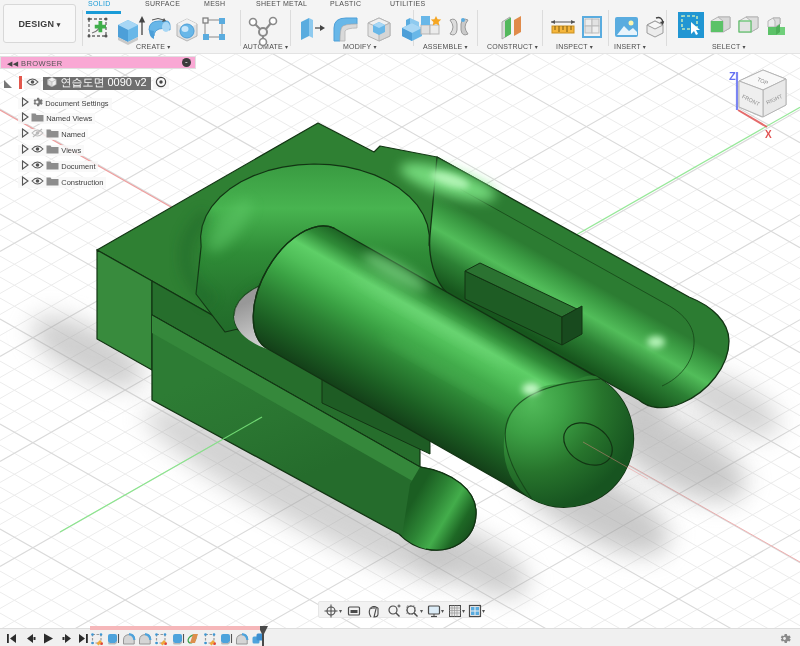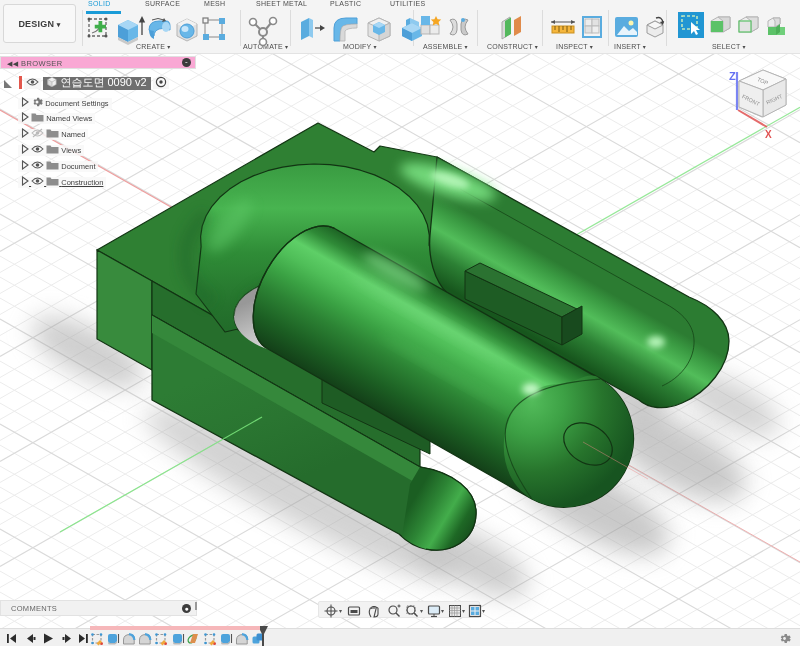--- a/index.html
+++ b/index.html
@@ -373,34 +373,29 @@
             <path d="M0.5,1.5 h4 l1,1.5 h7 v6.5 h-12 z" fill="#8d8d8d"></path>
           </svg> <span style="color:#3f3f3f;">Views</span></span></div>
 <div class="brow" style="left:18px;top:104px;"><span style="background:rgba(248,248,248,.85);padding:1px 3px;"><svg width="8" height="10" viewBox="0 0 8 10" style="vertical-align:-1px;">
             <path d="M1.5,1 L7,5 L1.5,9 Z" fill="none" stroke="#555" stroke-width="1.1"></path>
           </svg> <svg width="13" height="10" viewBox="0 0 13 10" style="vertical-align:-1px;">
             <path d="M1,5 Q6.5,-1 12,5 Q6.5,11 1,5 Z" fill="none" stroke="#555" stroke-width="1.1"></path>
             <circle cx="6.5" cy="5" r="1.8" fill="#555"></circle>
           </svg> <svg width="13" height="10" viewBox="0 0 13 10" style="vertical-align:-1px;">
             <path d="M0.5,1.5 h4 l1,1.5 h7 v6.5 h-12 z" fill="#8d8d8d"></path>
           </svg> <span style="color:#3f3f3f;">Document</span></span></div>
-<div class="brow" style="left:18px;top:120px;"><span style="background:rgba(248,248,248,.85);padding:1px 3px;text-decoration:underline;"><svg width="8" height="10" viewBox="0 0 8 10" style="vertical-align:-1px;">
+<div class="brow" style="left:18px;top:120px;"><span style="background:rgba(248,248,248,.85);padding:1px 3px;"><svg width="8" height="10" viewBox="0 0 8 10" style="vertical-align:-1px;">
             <path d="M1.5,1 L7,5 L1.5,9 Z" fill="none" stroke="#555" stroke-width="1.1"></path>
           </svg> <svg width="13" height="10" viewBox="0 0 13 10" style="vertical-align:-1px;">
             <path d="M1,5 Q6.5,-1 12,5 Q6.5,11 1,5 Z" fill="none" stroke="#555" stroke-width="1.1"></path>
             <circle cx="6.5" cy="5" r="1.8" fill="#555"></circle>
           </svg> <svg width="13" height="10" viewBox="0 0 13 10" style="vertical-align:-1px;">
             <path d="M0.5,1.5 h4 l1,1.5 h7 v6.5 h-12 z" fill="#8d8d8d"></path>
           </svg> <span style="color:#3f3f3f;">Construction</span></span></div>
 </div>
-<div id="comments">
-      <span style="position:absolute;left:10px;top:3px;letter-spacing:.3px;">COMMENTS</span>
-<span style="position:absolute;left:181px;top:3px;width:9px;height:9px;background:#3c3c3c;border-radius:50%;color:#fff;font-size:7px;line-height:9px;text-align:center;">●</span>
-<span style="position:absolute;left:194px;top:1px;width:2px;height:8px;background:#999;"></span>
-    </div>
 <div id="navbar">
       <svg style="position:absolute;left:5px;top:2px;" width="14" height="14" viewBox="0 0 14 14">
         <circle cx="7" cy="7" r="4" fill="none" stroke="#4a4a4a" stroke-width="1.1"></circle>
         <line x1="7" y1="0.5" x2="7" y2="13.5" stroke="#4a4a4a"></line>
         <line x1="0.5" y1="7" x2="13.5" y2="7" stroke="#4a4a4a"></line>
       </svg>
       <span style="position:absolute;left:20px;top:5px;font-size:6px;color:#555;">▾</span>
       <svg style="position:absolute;left:28px;top:2px;" width="14" height="14" viewBox="0 0 14 14">
         <rect x="1.5" y="3" width="11" height="8" rx="1" fill="none" stroke="#4a4a4a" stroke-width="1.2"></rect>
         <rect x="3.5" y="6" width="7" height="3" fill="#4a4a4a"></rect>

